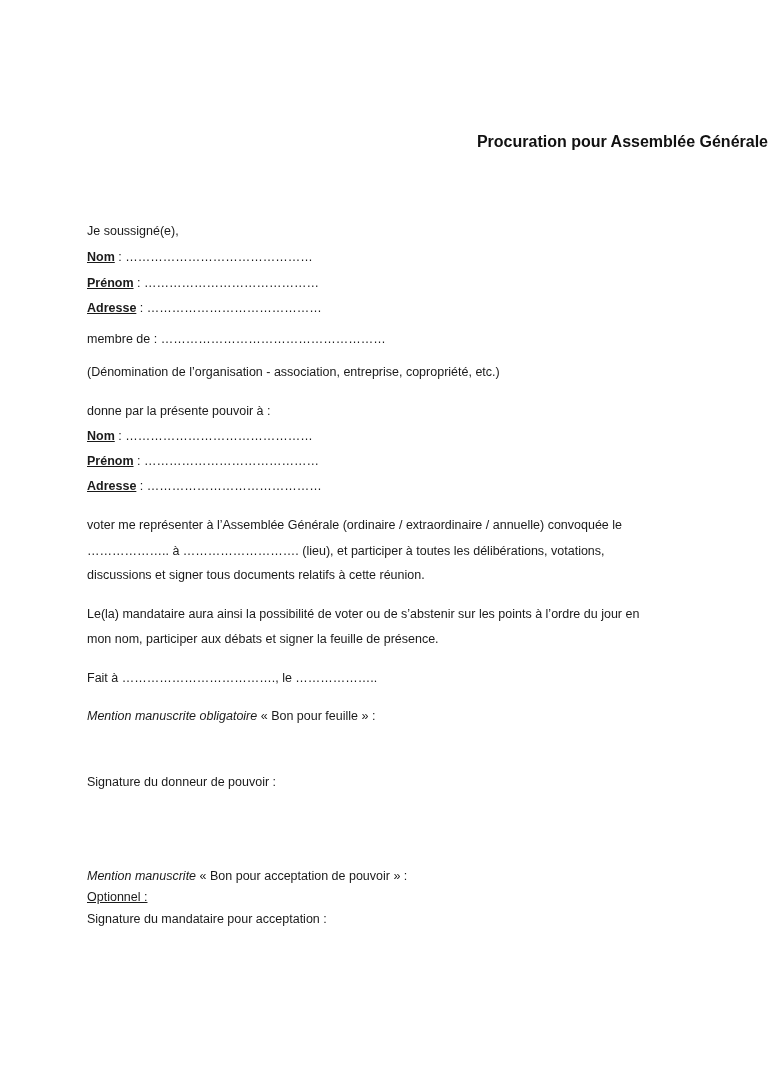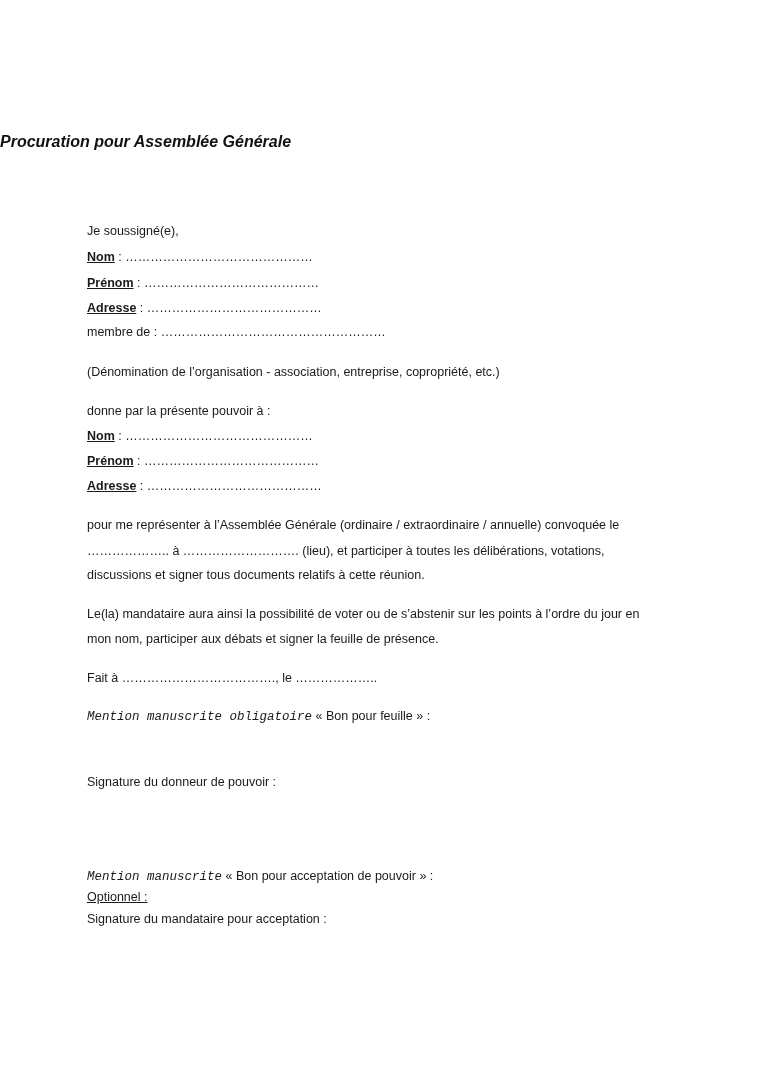--- a/index.html
+++ b/index.html
@@ -1,47 +1,47 @@
 <!DOCTYPE html>
 <html><head>
   <meta charset="utf-8">
   <style>
     html, body { margin: 0; padding: 0; background: #ffffff; }
     body {
       width: 768px; height: 1086px; position: relative; overflow: hidden;
       font-family: "Liberation Sans", sans-serif; color: #1a1a1a; font-size: 12.5px;
     }
     .line { position: absolute; left: 87px; white-space: nowrap; line-height: 16px; margin-top: 47px; }
-    .title { position: absolute; top: 133px; left: 0; width: 768px; text-align: left;
-      font-weight: bold; font-size: 16px; color: #111; font-style: italic; }
+    .title { position: absolute; top: 133px; left: 0; width: 768px; text-align: right;
+      font-weight: bold; font-size: 16px; color: #111; }
     b { font-weight: bold; text-decoration: underline; }
-    i { font-style: italic; font-family: Liberation Mono, monospace; }
+    i { font-style: italic; }
     u { text-decoration: underline; }
   </style>
 </head>
 <body>
 
 <div class="title">Procuration pour Assemblée Générale</div>
 
 <div class="line" style="top:176px">Je soussigné(e),</div>
 
 <div class="line" style="top:202px"><b>Nom</b><span> : ………………………………………</span></div>
 <div class="line" style="top:228px"><b>Prénom</b><span> : ……………………………………</span></div>
 <div class="line" style="top:253px"><b>Adresse</b><span> : ……………………………………</span></div>
 
-<div class="line" style="top:277px">membre de : ………………………………………………</div>
+<div class="line" style="top:284px">membre de : ………………………………………………</div>
 <div class="line" style="top:317px">(Dénomination de l’organisation - association, entreprise, copropriété, etc.)</div>
 
 <div class="line" style="top:356px">donne par la présente pouvoir à :</div>
 
 <div class="line" style="top:381px"><b>Nom</b><span> : ………………………………………</span></div>
 <div class="line" style="top:406px"><b>Prénom</b><span> : ……………………………………</span></div>
 <div class="line" style="top:431px"><b>Adresse</b><span> : ……………………………………</span></div>
 
-<div class="line" style="top:470px">pour me représenter à l’Assemblée Générale (ordinaire / extraordinaire / annuelle) convoquée le</div>
+<div class="line" style="top:470px">voter me représenter à l’Assemblée Générale (ordinaire / extraordinaire / annuelle) convoquée le</div>
 <div class="line" style="top:496px">……………….. à ………………………. (lieu), et participer à toutes les délibérations, votations,</div>
 <div class="line" style="top:520px">discussions et signer tous documents relatifs à cette réunion.</div>
 
 <div class="line" style="top:559px">Le(la) mandataire aura ainsi la possibilité de voter ou de s’abstenir sur les points à l’ordre du jour en</div>
 <div class="line" style="top:584px">mon nom, participer aux débats et signer la feuille de présence.</div>
 
 <div class="line" style="top:623px">Fait à ………………………………., le ………………..</div>
 
 <div class="line" style="top:661px"><i>Mention manuscrite obligatoire</i><span> « Bon pour feuille » :</span></div>
 

